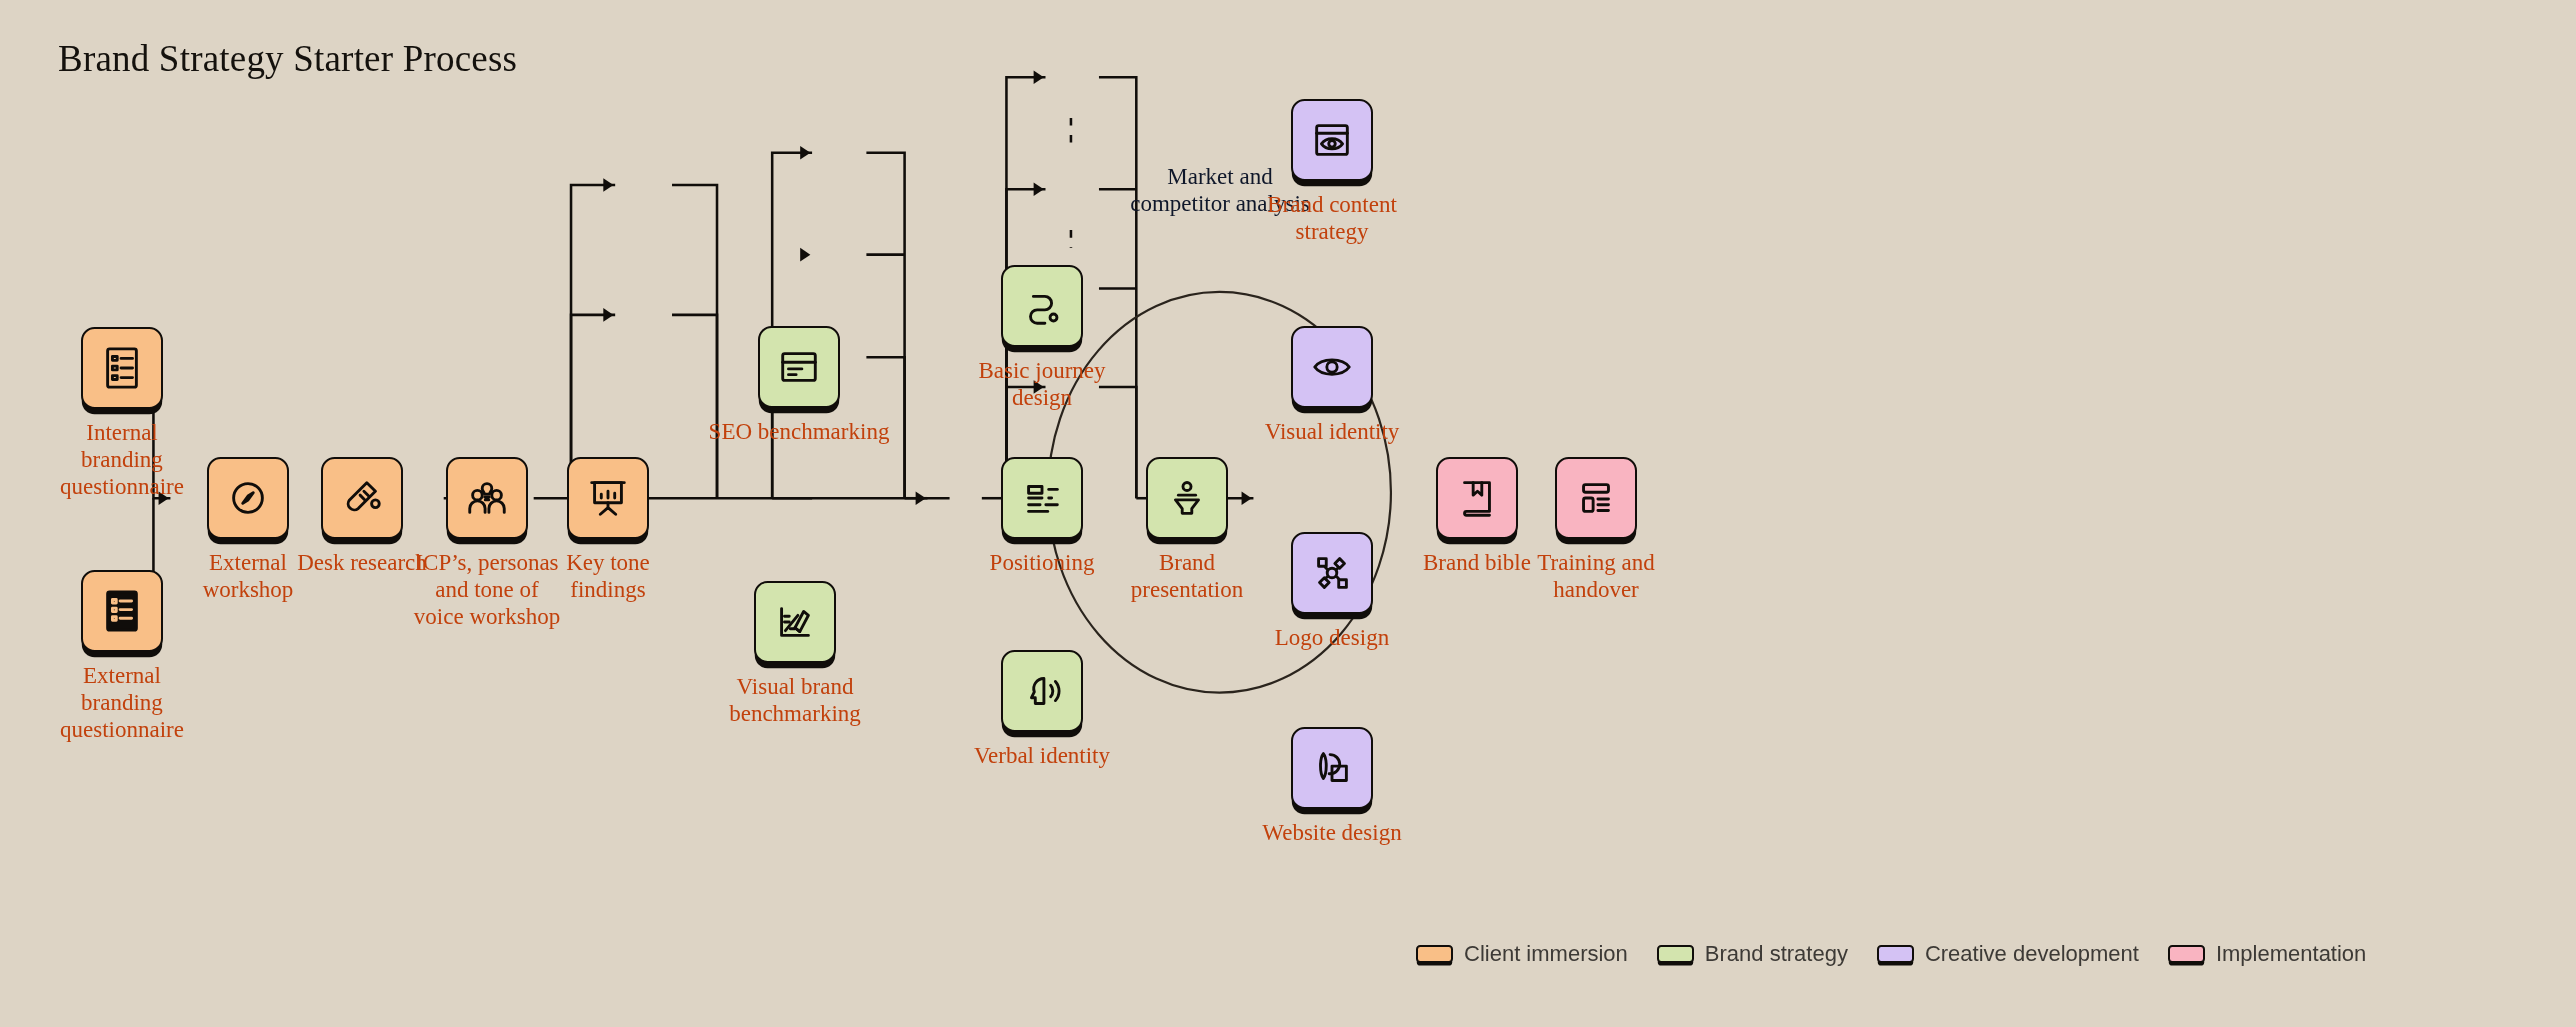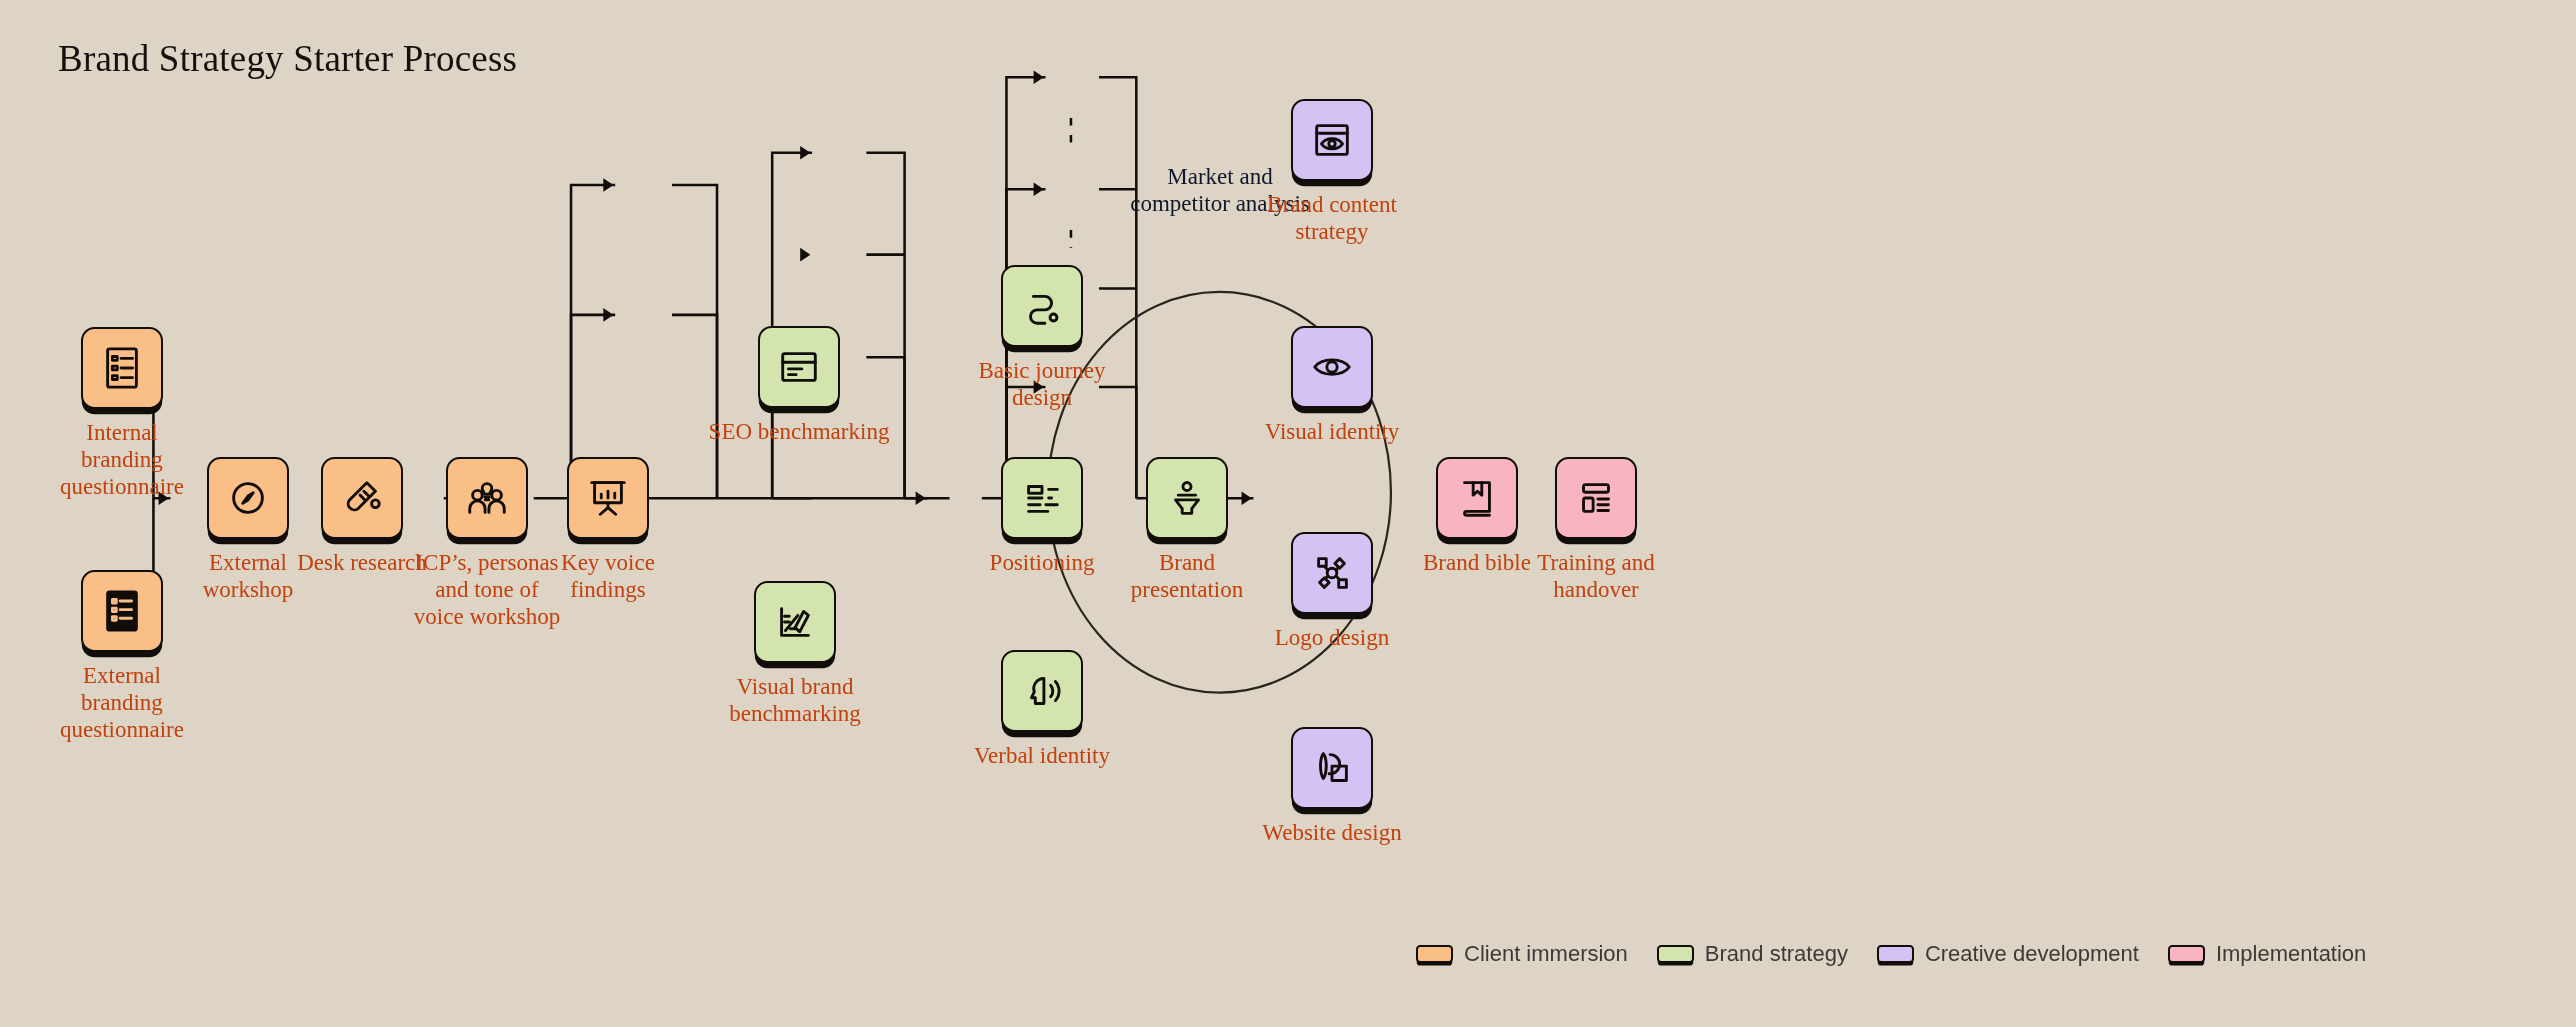--- a/index.html
+++ b/index.html
@@ -288,21 +288,21 @@
           <span>
             <svg width="46" height="46" viewBox="0 0 48 48" fill="none" stroke="#100d0a" stroke-width="3" stroke-linecap="round" stroke-linejoin="round">
               <path d="M7 8h34"></path>
               <rect x="10" y="8" width="28" height="21"></rect>
               <path d="M24 29v5M24 34l-8 7M24 34l8 7"></path>
               <path d="M17 24v-4M24 24v-7M31 24v-5"></path>
             </svg>
           </span>
         </div>
         <div class="cap">
-          <div>Key voice</div>
+          <div>Key tone</div>
           <div>findings</div>
         </div>
       </div>
       <div class="node" style="left: 775px; top: 367px;">
         <div class="chip c-green">
           <span>
             <svg width="46" height="46" viewBox="0 0 48 48" fill="none" stroke="#100d0a" stroke-width="3" stroke-linecap="round" stroke-linejoin="round">
               <rect x="7" y="10" width="34" height="28" rx="2"></rect>
               <path d="M7 19h34"></path>
               <path d="M13 26h14M13 32h8"></path>

